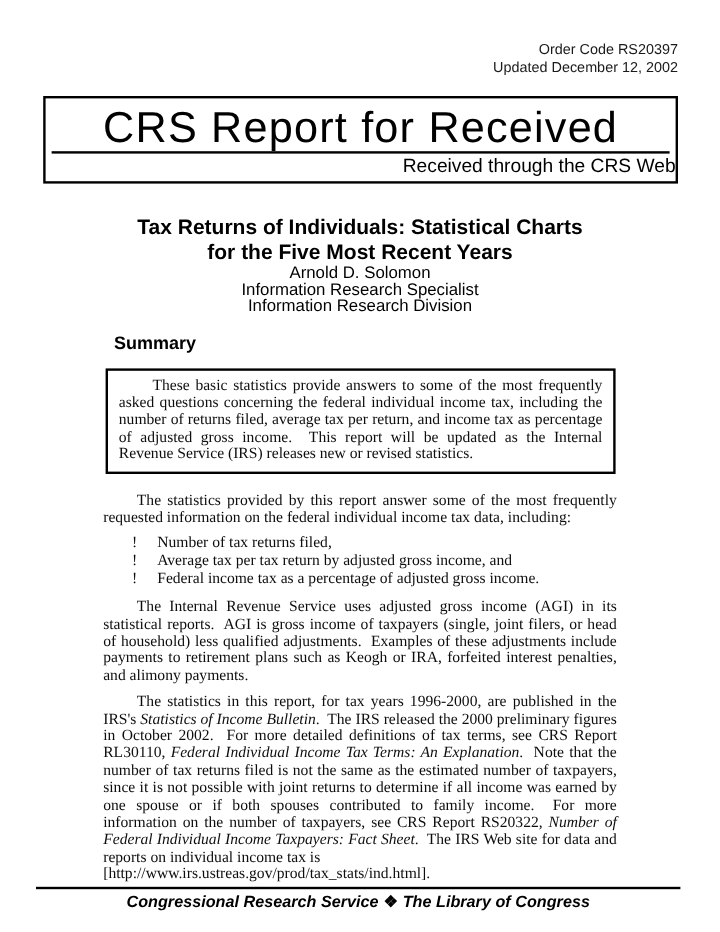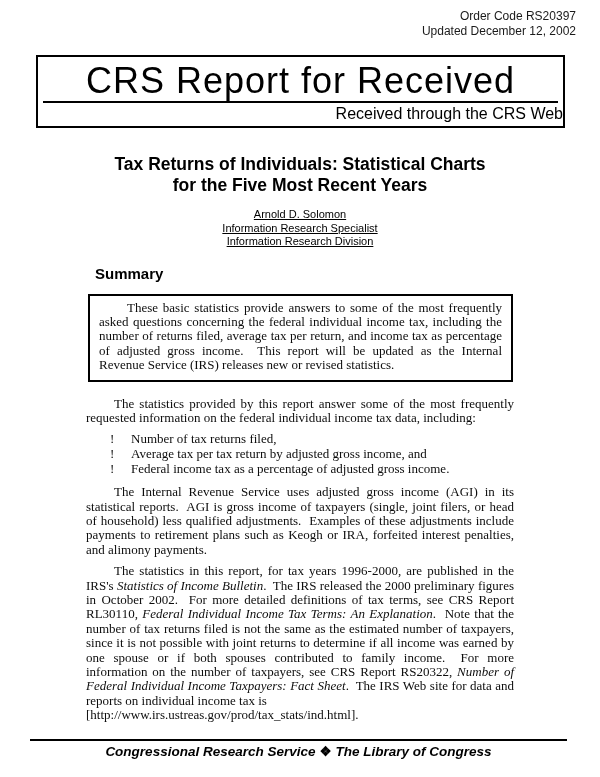--- a/index.html
+++ b/index.html
@@ -8,25 +8,26 @@
     width: 600px;
     height: 777px;
     margin: 0 auto;
     background: #ffffff;
     color: #000000;
     overflow: hidden;
     font-family: "Liberation Sans", sans-serif;
   }
   
   .topcode {
-    padding: 9px 24px 0 0;
+    padding: 9px 35px 0 0;
     text-align: right;
     font-size: 12px;
     line-height: 15px;
     color: #1a1a1a;
+    margin-top: 25px;
   }
   
   .masthead {
     margin: 16px 35px 0 36px;
     border: 2px solid #000;
     text-align: center;
   }
   .masthead-title {
     font-size: 36px;
     line-height: 41px;
@@ -48,25 +49,23 @@
   }
   
   .report-title {
     margin-top: 26px;
     text-align: center;
     font-weight: bold;
     font-size: 17.5px;
     line-height: 21px;
   }
   .authors {
-    margin-top: 12px;
     text-align: center;
-    font-size: 11px;
+    font-size: 14px;
     line-height: 13.5px;
-    text-decoration: underline;
   }
   
   .summary-h {
     margin: 16px 0 0 95px;
     font-weight: bold;
     font-size: 15px;
     line-height: 17px;
   }
   .summary-box {
     margin: 12px 87px 0 88px;

